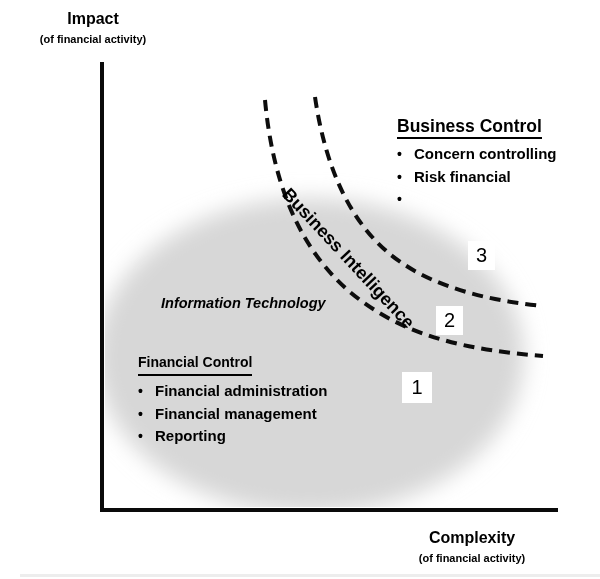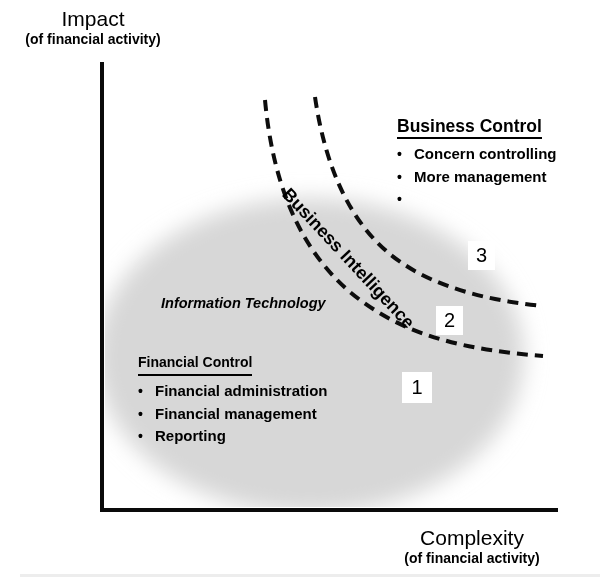--- a/index.html
+++ b/index.html
@@ -24,22 +24,22 @@
     background: #0a0a0a;
   }
   .x-axis-line {
     left: 100px; top: 508px;
     width: 458px; height: 4px;
     background: #0a0a0a;
   }
 
   
   .axis-label-block { text-align: center; }
-  .axis-title { font-size: 21px; font-weight: normal; line-height: 24px; }
-  .axis-subtitle { font-size: 14px; font-weight: bold; line-height: 17px; }
+  .axis-title { font-size: 16px; font-weight: bold; line-height: 24px; }
+  .axis-subtitle { font-size: 11px; font-weight: bold; line-height: 17px; }
   .y-axis-labels { left: 5px; top: 7px; width: 176px; }
   .x-axis-labels { left: 383px; top: 526px; width: 178px; }
 
   
   svg.layer { left: 0; top: 0; }
   .dash-curve {
     fill: none;
     stroke: #0d0d0d;
     stroke-width: 4px;
     stroke-dasharray: 11 7;
@@ -152,21 +152,21 @@
 
   <div class="abs text-block bc-block">
     <div class="block-title">Business Control</div>
     <div>
       <div class="bullet-row">
         <span class="bullet-dot">•</span>
         <span>Concern controlling</span>
       </div>
       <div class="bullet-row">
         <span class="bullet-dot">•</span>
-        <span>More management</span>
+        <span>Risk financial</span>
       </div>
       <div class="bullet-row">
         <span class="bullet-dot">•</span>
       </div>
     </div>
   </div>
 
   <div class="abs text-block fc-block">
     <div class="block-title">Financial Control</div>
     <div>

